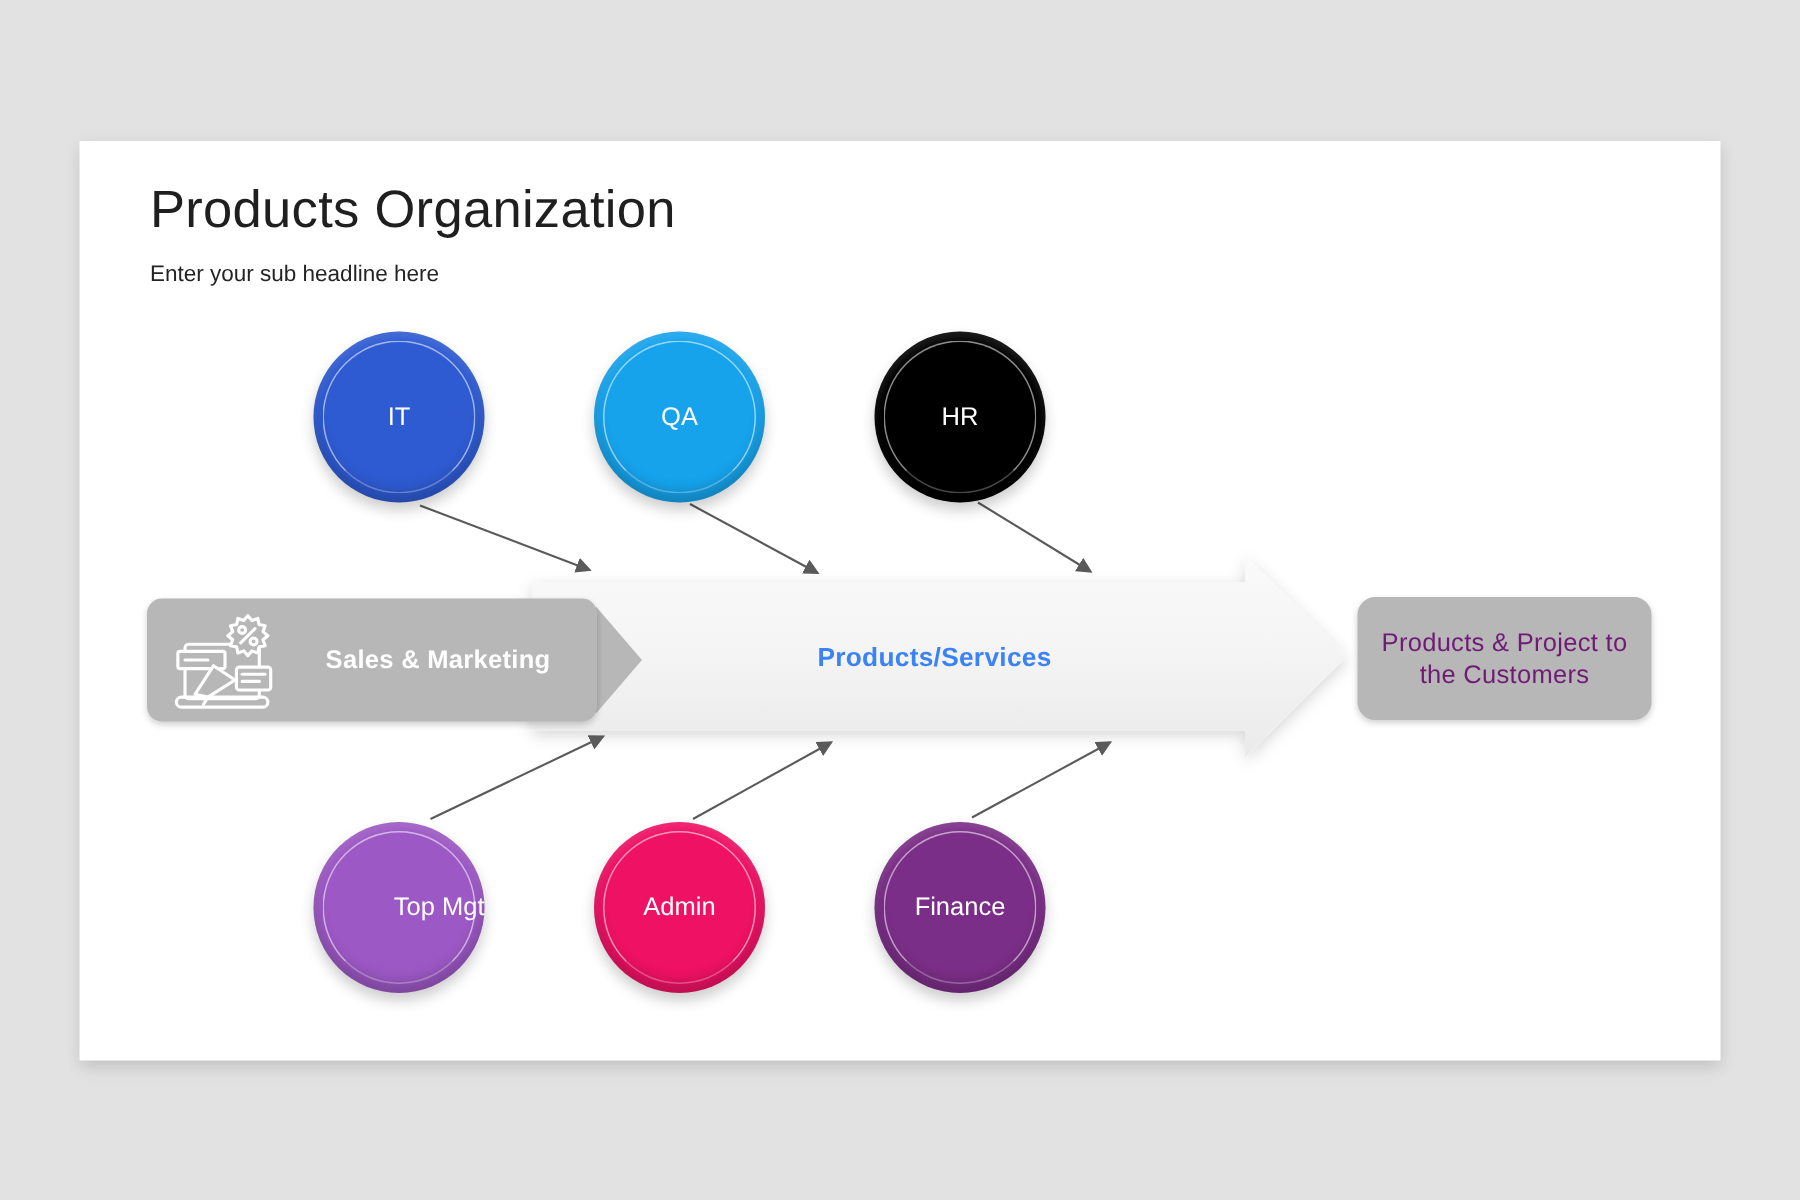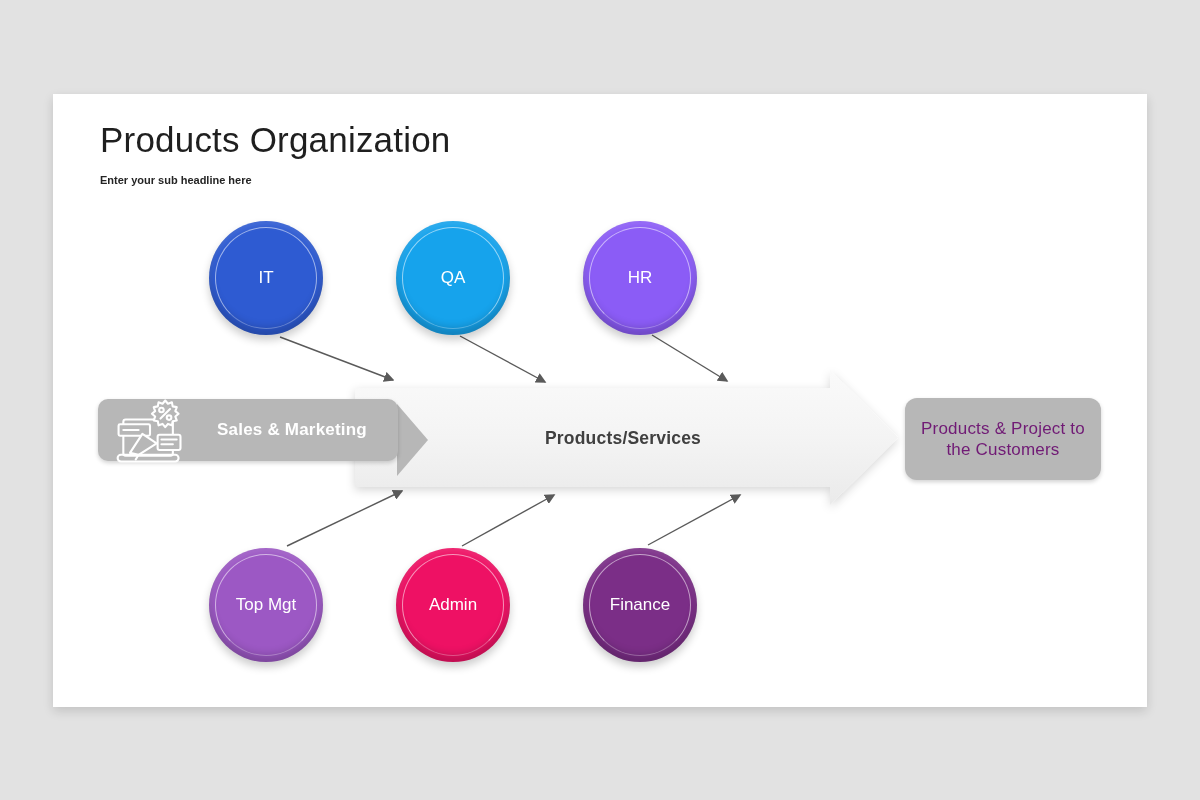--- a/index.html
+++ b/index.html
@@ -11,21 +11,21 @@
   .slide{
     position:absolute;left:53px;top:94px;width:1094px;height:613px;
     background:#ffffff;box-shadow:0 4px 10px rgba(0,0,0,0.14);
   }
   .slide-title{
     position:absolute;left:47px;top:26px;margin:0;
     font-size:35px;font-weight:500;color:#1f1f1f;letter-spacing:0.2px;
   }
   .slide-subtitle{
     position:absolute;left:47px;top:80px;
-    font-size:11px;font-weight:700;color:#242424;
+    font-size:15px;font-weight:400;color:#242424;
   }
   .diagram-svg{position:absolute;left:0;top:0;width:1094px;height:613px;}
   .circle{
     position:absolute;width:114px;height:114px;border-radius:50%;
     display:flex;align-items:center;justify-content:center;
     color:#fff;font-weight:normal;font-size:17px;
     box-shadow:0 5px 9px rgba(0,0,0,0.20),
                inset 0 -7px 9px rgba(0,0,0,0.20),
                inset 0 4px 6px rgba(255,255,255,0.12);
   }
@@ -37,24 +37,24 @@
   .circle span{position:relative;z-index:2;}
   .c-it{left:156px;top:127px;}
   .c-qa{left:343px;top:127px;text-align:right;}
   .c-hr{left:530px;top:127px;}
   .c-topmgt{left:156px;top:454px;}
   .c-admin{left:343px;top:454px;}
   .c-finance{left:530px;top:454px;}
   .pipeline-label{
     position:absolute;left:340px;top:294px;width:460px;height:100px;
     display:flex;align-items:center;justify-content:center;
-    font-size:17.5px;font-weight:bold;color:#404040;letter-spacing:0.2px;
+    font-size:17.5px;font-weight:bold;color:#3b82f6;letter-spacing:0.2px;
   }
   .tag-rect{
-    position:absolute;left:45px;top:305px;width:300px;height:62px;
+    position:absolute;left:45px;top:305px;width:300px;height:82px;
     background:#b7b7b7;border-radius:10px;
     box-shadow:0 2px 4px rgba(0,0,0,0.18);
     display:flex;align-items:center;
   }
   .tag-tip{
     position:absolute;left:344px;top:310px;width:31px;height:72px;
     background:#b7b7b7;clip-path:polygon(0 0,100% 50%,0 100%);
   }
   .tag-label{
     flex:1;text-align:center;color:#fff;font-weight:bold;font-size:17px;
@@ -130,24 +130,24 @@
   <div class="outbox">
     <span>Products &amp; Project to the Customers</span>
   </div>
 
   <div class="circle c-it" style="background-color: rgb(46, 91, 210);">
     <span>IT</span>
   </div>
   <div class="circle c-qa" style="background-color: rgb(22, 163, 236);">
     <span>QA</span>
   </div>
-  <div class="circle c-hr" style="background-color: #8b5cf6; align-items: center;">
+  <div class="circle c-hr" style="background-color: #000000; align-items: center;">
     <span>HR</span>
   </div>
-  <div class="circle c-topmgt" style="background-color: rgb(156, 88, 196);">
+  <div class="circle c-topmgt" style="background-color: rgb(156, 88, 196); justify-content: flex-end;">
     <span>Top Mgt</span>
   </div>
   <div class="circle c-admin" style="background-color: rgb(238, 17, 100);">
     <span>Admin</span>
   </div>
   <div class="circle c-finance" style="background-color: rgb(123, 46, 135);">
     <span>Finance</span>
   </div>
 
 </div>

